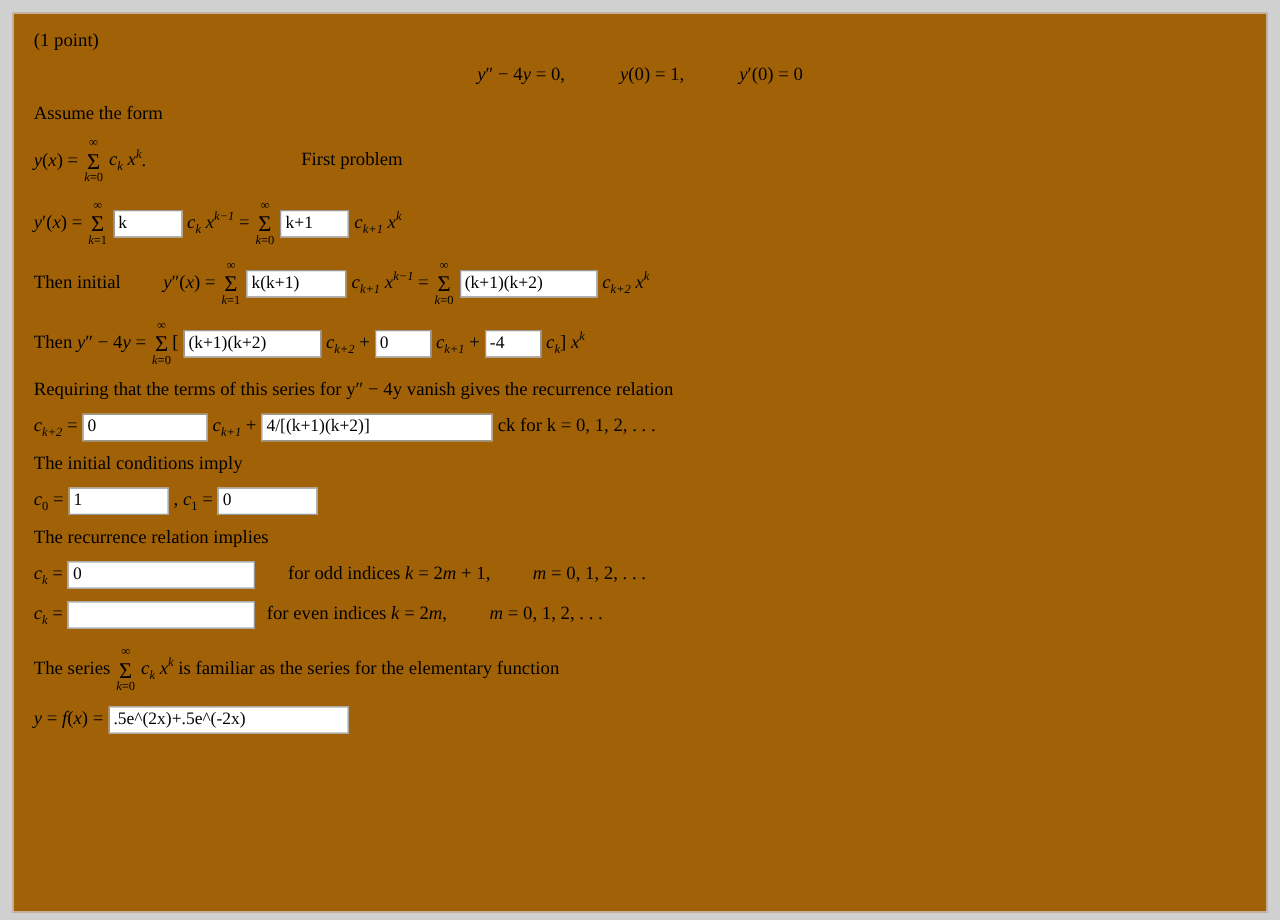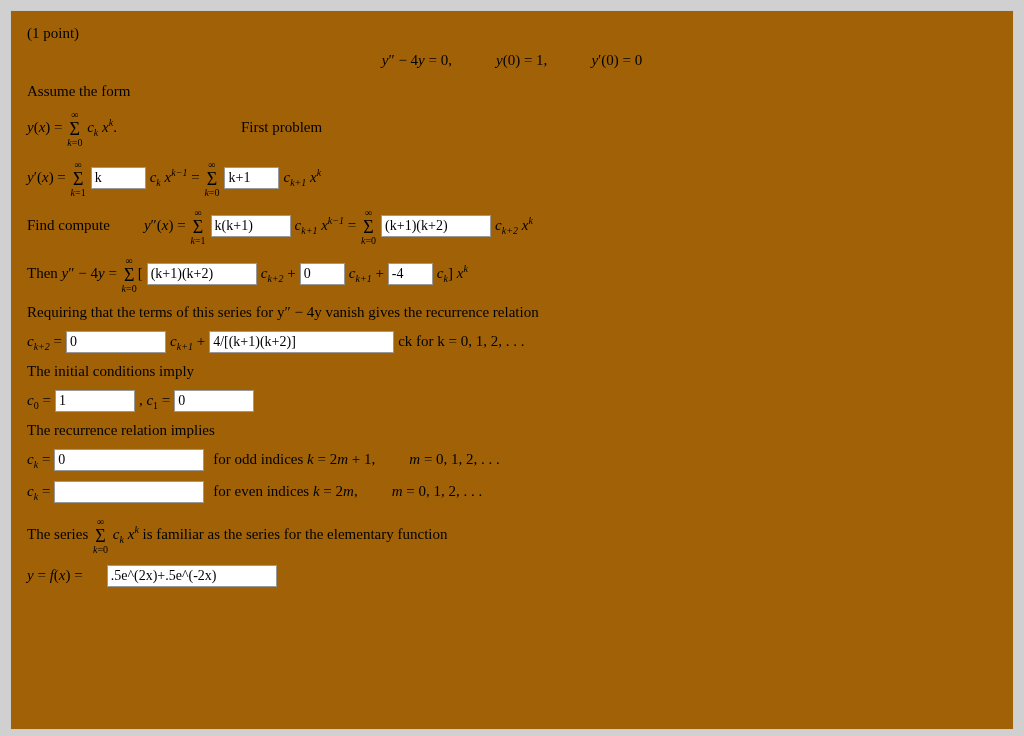--- a/index.html
+++ b/index.html
@@ -118,21 +118,21 @@
         <span class="sigma-top">∞</span>
         <span class="sigma-sym">Σ</span>
         <span class="sigma-bot"><i>k</i>=0</span>
       </span>
     </span>
     <input type="text" class="inp-k1" value="k+1" style="">
     <span><i>c<sub>k+1</sub> x<sup>k</sup></i></span>
   </div>
 
   <div class="row" style="margin-bottom: 10px;">
-    <span style="margin-right: 30px;">Find compute</span>
+    <span style="margin-right: 30px;">Then initial</span>
     <span>
       <i>y</i>″(<i>x</i>) = 
       <span class="sigma-wrap">
         <span class="sigma-top">∞</span>
         <span class="sigma-sym">Σ</span>
         <span class="sigma-bot"><i>k</i>=1</span>
       </span>
     </span>
     <input type="text" class="inp-kk1" value="k(k+1)" style="">
     <span><i>c<sub>k+1</sub> x<sup>k−1</sup></i> = 
@@ -185,21 +185,21 @@
     <input type="text" class="inp-c1" value="0" style="">
   </div>
 
   <div class="row">
     <span>The recurrence relation implies</span>
   </div>
 
   <div class="row" style="margin-bottom: 10px;">
     <span><i>c<sub>k</sub></i> =</span>
     <input type="text" class="inp-odd" value="0" style="">
-    <span style="margin-left: 5px; text-align: center;">for odd indices <i>k</i> = 2<i>m</i> + 1,</span>
+    <span style="margin-left: 22px; text-align: center;">for odd indices <i>k</i> = 2<i>m</i> + 1,</span>
     <span style="margin-left: 30px;"><i>m</i> = 0, 1, 2, . . .</span>
   </div>
 
   <div class="row" style="margin-bottom: 14px;">
     <span><i>c<sub>k</sub></i> =</span>
     <input type="text" class="inp-even" value="" style="">
     <span style="margin-left: 5px;">for even indices <i>k</i> = 2<i>m</i>,</span>
     <span style="margin-left: 30px;"><i>m</i> = 0, 1, 2, . . .</span>
   </div>
 
@@ -210,16 +210,16 @@
         <span class="sigma-top">∞</span>
         <span class="sigma-sym">Σ</span>
         <span class="sigma-bot"><i>k</i>=0</span>
       </span>
       <i>c<sub>k</sub> x<sup>k</sup></i> is familiar as the series for the elementary function
     </span>
   </div>
 
   <div class="row" style="margin-top: 6px;">
     <span><i>y</i> = <i>f</i>(<i>x</i>) =</span>
-    <input type="text" class="inp-func" style="width: 170px; margin-left: 20px;" value=".5e^(2x)+.5e^(-2x)">
+    <input type="text" class="inp-func" style="width: 192px;" value=".5e^(2x)+.5e^(-2x)">
   </div>
 
 </div>
 
 </body></html>

